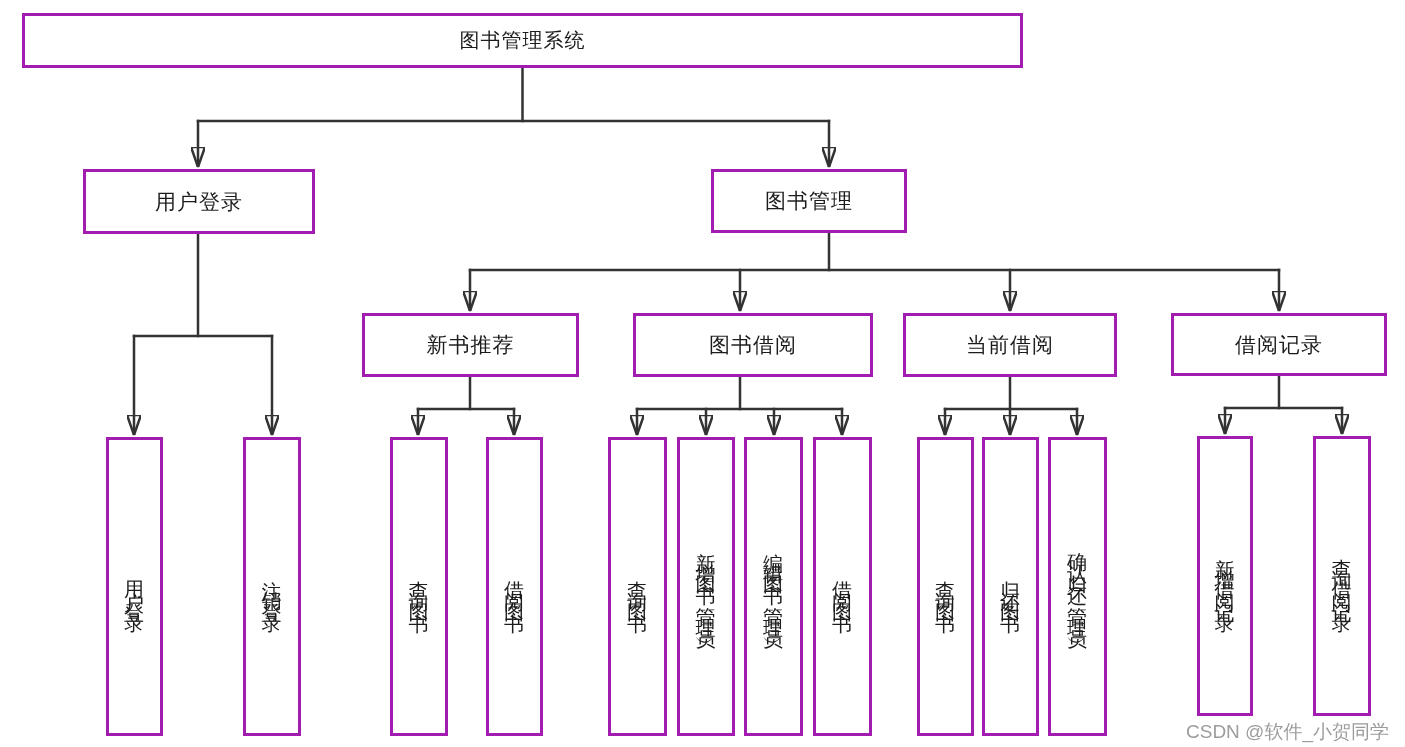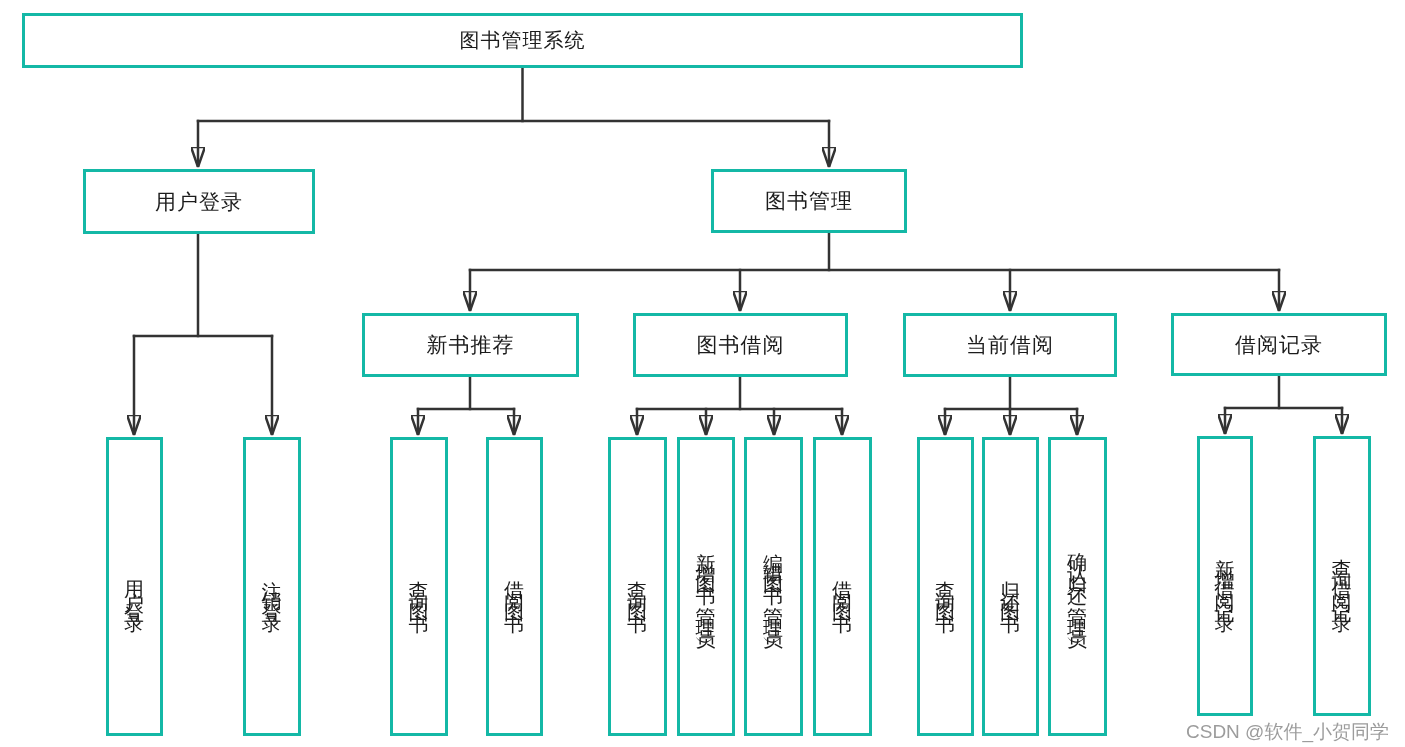--- a/index.html
+++ b/index.html
@@ -20,21 +20,21 @@
   .connectors path {
     stroke: #333333;
     stroke-width: 2.5;
     fill: none;
     stroke-linecap: square;
   }
   .node {
     position: absolute;
     box-sizing: border-box;
     background: #ffffff;
-    border: 3px solid #14b8a6;
+    border: 3px solid #a21caf;
     display: flex;
     align-items: center;
     justify-content: center;
     color: #1c1c1c;
     z-index: 2;
   }
   .node.h { font-size: 21px; letter-spacing: 1px; white-space: nowrap; }
   .node.root { font-size: 20px; }
   .node.v {
     writing-mode: vertical-rl;
@@ -114,21 +114,21 @@
   <div class="node h" style="left:83px; top:169px; width:232px; height:65px;">
     <span class="lbl">用户登录</span>
   </div>
   <div class="node h" style="left:711px; top:169px; width:196px; height:64px;">
     <span class="lbl">图书管理</span>
   </div>
 
   <div class="node h" style="left:362px; top:313px; width:217px; height:64px;">
     <span class="lbl">新书推荐</span>
   </div>
-  <div class="node h" style="left:633px; top:313px; width:215px; height:64px;">
+  <div class="node h" style="left:633px; top:313px; width:240px; height:64px;">
     <span class="lbl">图书借阅</span>
   </div>
   <div class="node h" style="left:1171px; top:313px; width:216px; height:63px;">
     <span class="lbl">借阅记录</span>
   </div>
   <div class="node h" style="left:903px; top:313px; width:214px; height:64px;">
     <span class="lbl">当前借阅</span>
   </div>
 
   <div class="node v" style="left:106px; top:437px; width:57px; height:299px;">

